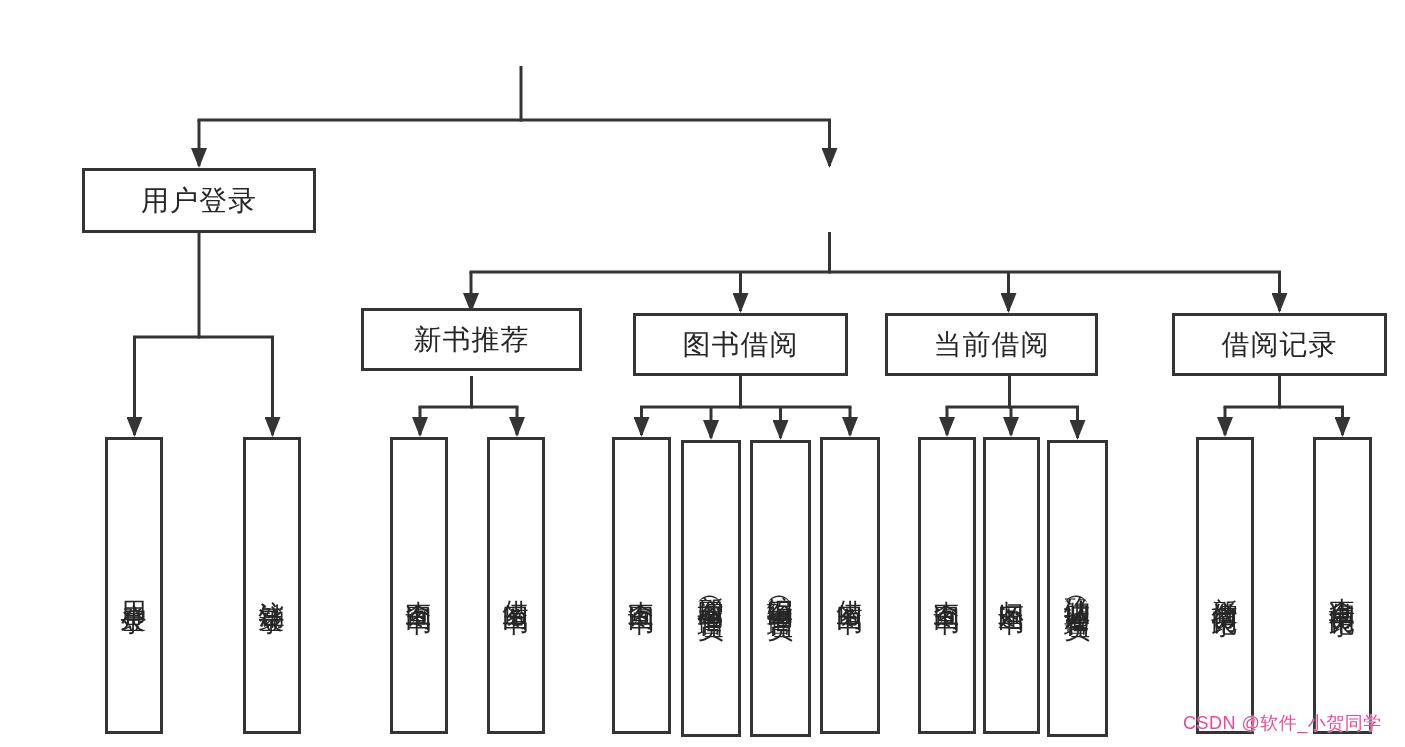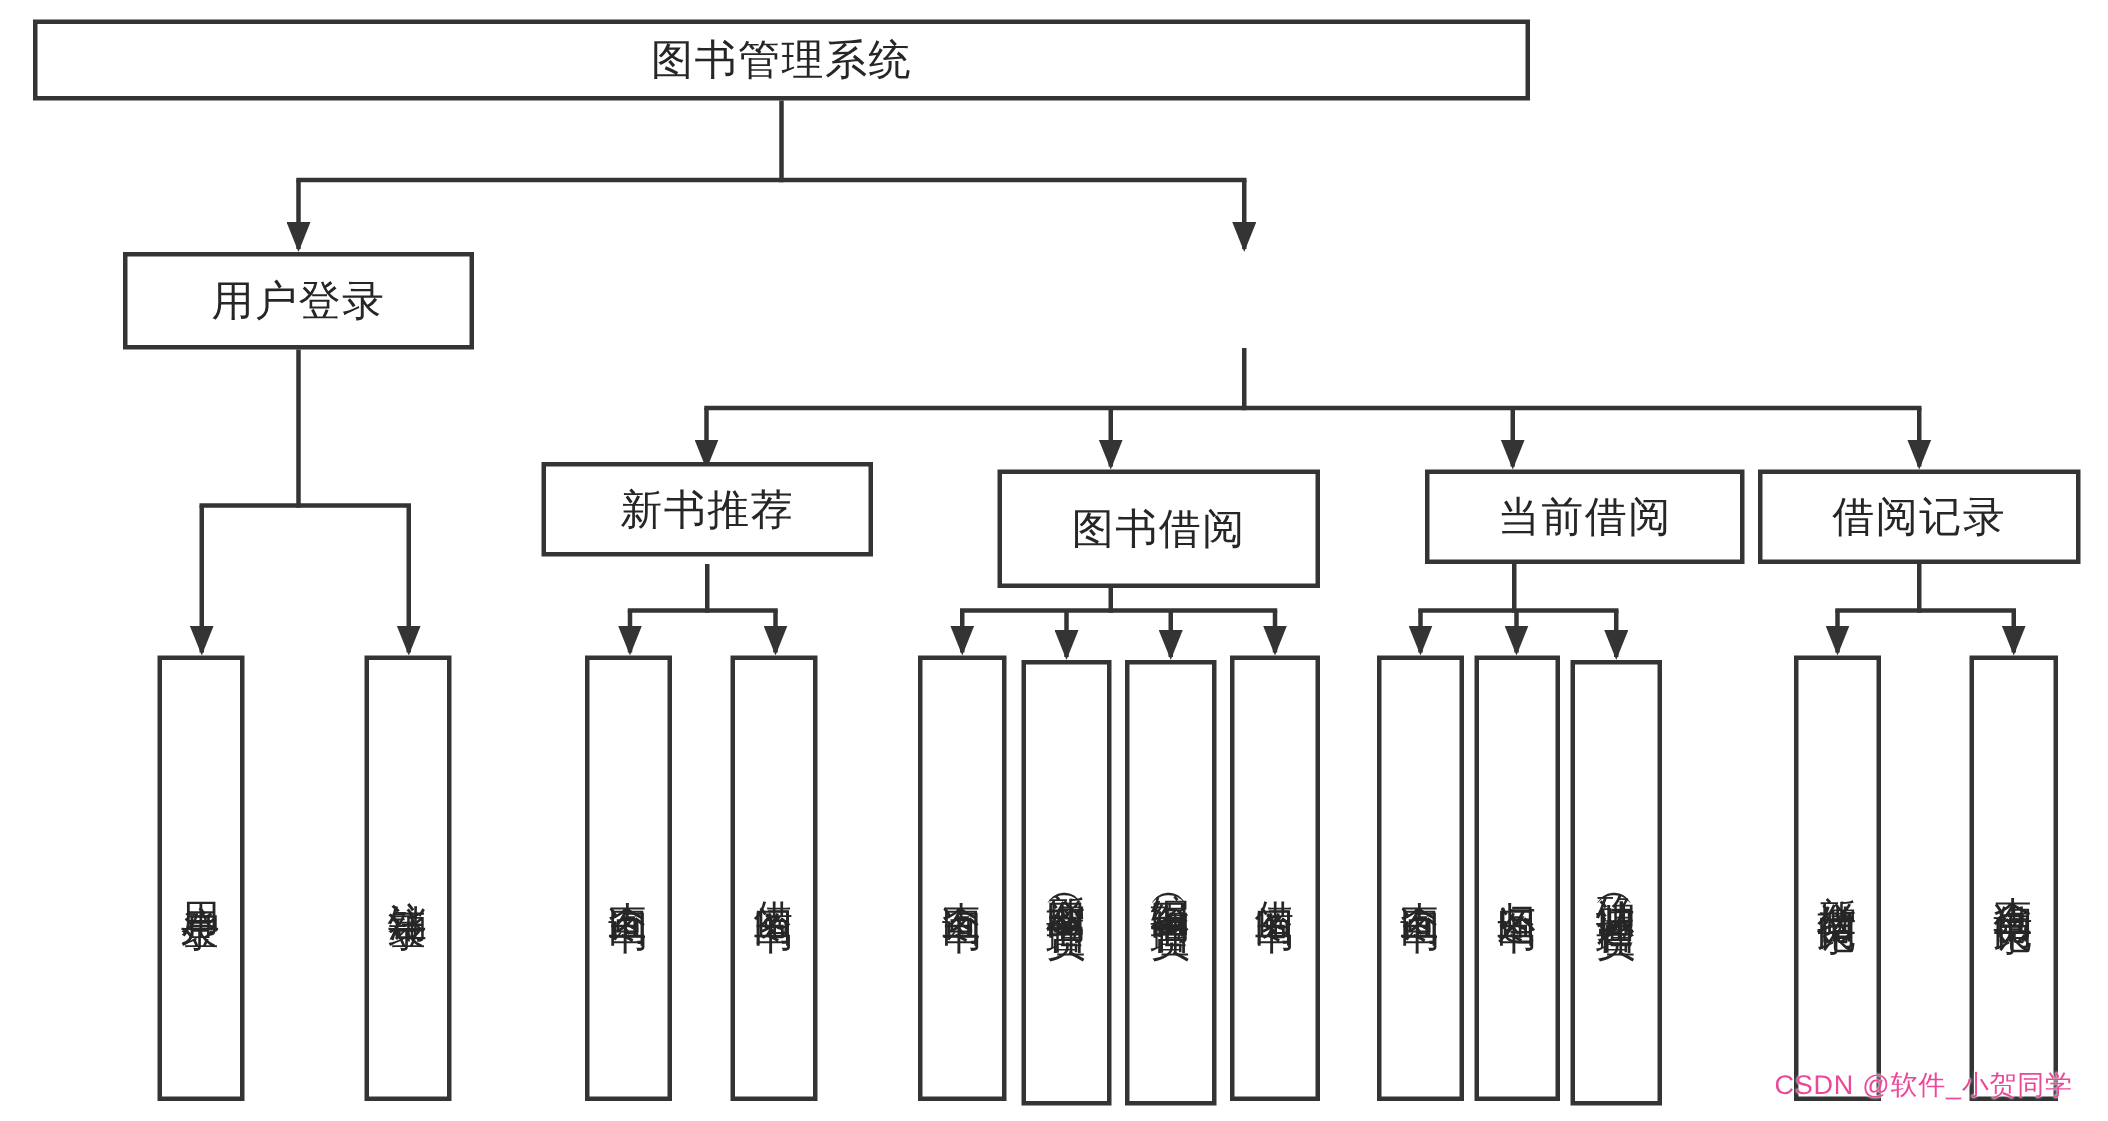--- a/index.html
+++ b/index.html
@@ -113,35 +113,32 @@
     </g>
 
     <g stroke="#343434" stroke-width="3" fill="none">
       <line x1="1279.5" y1="376" x2="1279.5" y2="408.5"></line>
       <line x1="1223.5" y1="407" x2="1344" y2="407"></line>
       <line x1="1225" y1="407" x2="1225" y2="435" marker-end="url(#arrow)"></line>
       <line x1="1342.5" y1="407" x2="1342.5" y2="435" marker-end="url(#arrow)"></line>
     </g>
   </svg>
 
-  <div class="box hbox" style="left:22px;top:13px;width:998px;height:54px">
-    <span>图书管理系统</span>
-  </div>
 
   <div class="box hbox" style="left:82px;top:168px;width:234px;height:65px">
     <span>用户登录</span>
   </div>
 
   <div class="box hbox" style="left:361px;top:308px;width:221px;height:63px">
     <span>新书推荐</span>
   </div>
-  <div class="box hbox" style="left:665px;top:313px;width:215px;height:79px">
+  <div class="box hbox" style="left:633px;top:313px;width:215px;height:63px">
     <span>图书借阅</span>
   </div>
-  <div class="box hbox" style="left:950px;top:313px;width:213px;height:63px">
+  <div class="box hbox" style="left:885px;top:313px;width:213px;height:63px">
     <span>当前借阅</span>
   </div>
   <div class="box hbox" style="left:1172px;top:313px;width:215px;height:63px">
     <span>借阅记录</span>
   </div>
 
   <div class="box vbox" style="left:105px;top:437px;width:58px;height:297px">
     <span class="vtext">用户登录</span>
   </div>
   <div class="box vbox" style="left:243px;top:437px;width:58px;height:297px">

